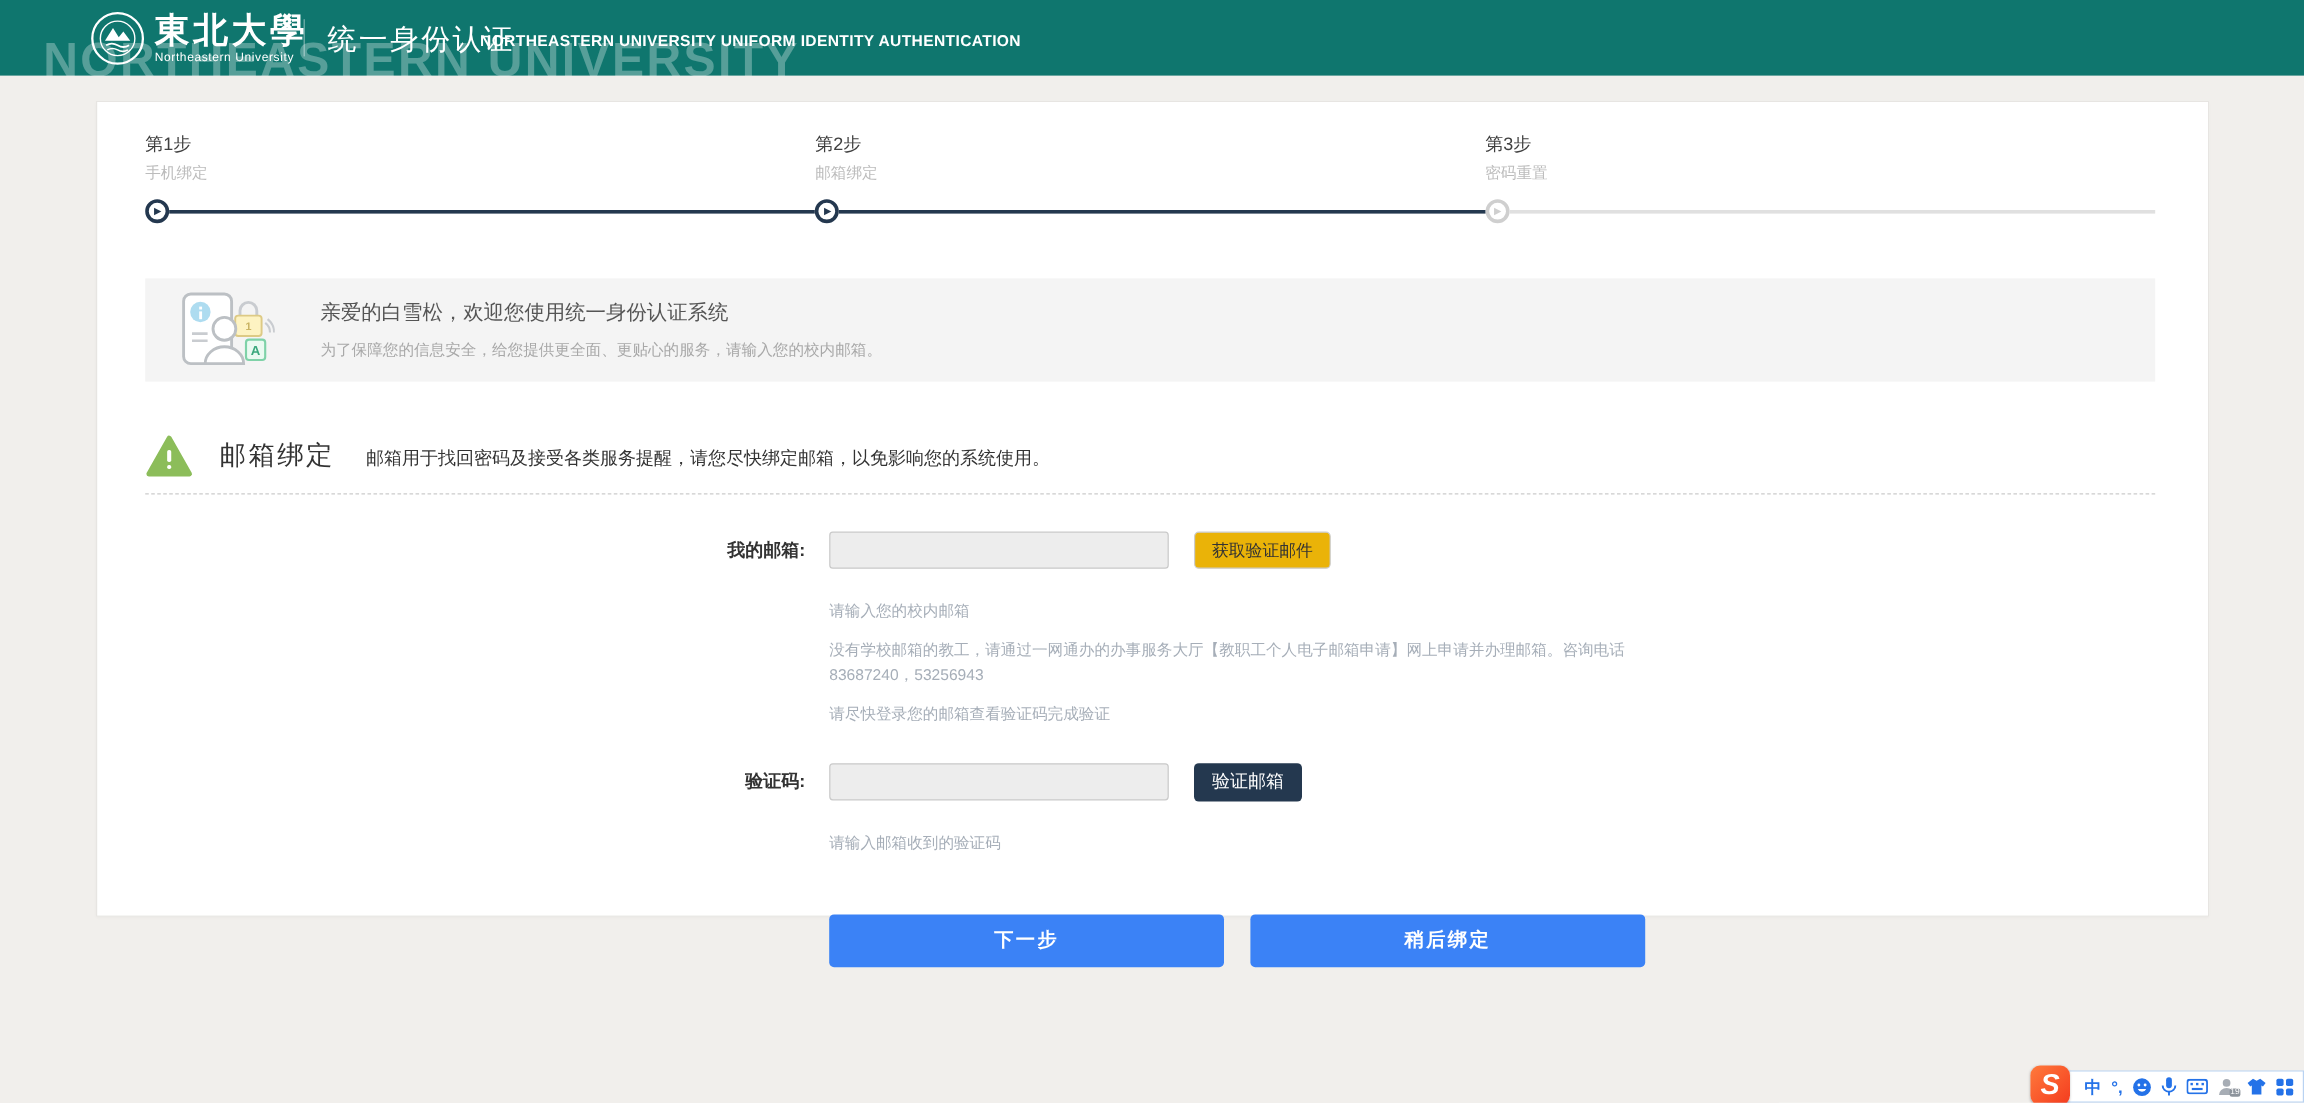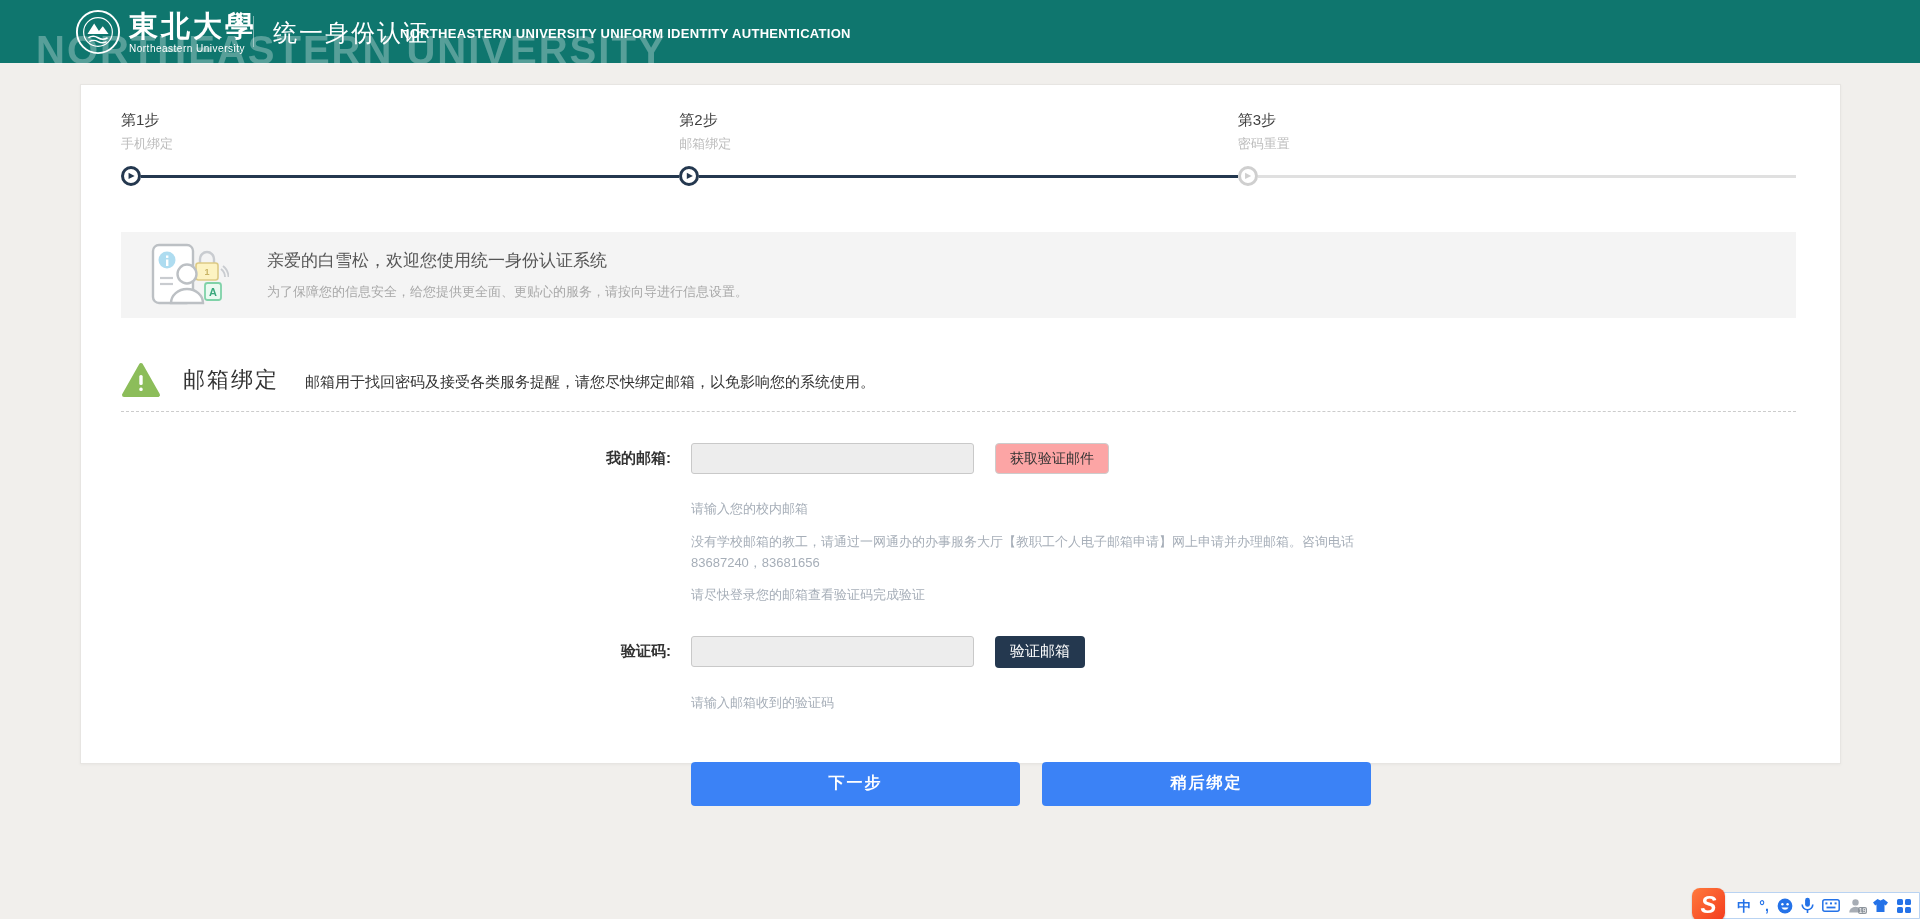--- a/index.html
+++ b/index.html
@@ -56,21 +56,21 @@
   .sec-desc { font-size:15px; color:#333; margin-left:26px; padding-top:5px; }
   .divider { margin-top:13px; border-top:1px dashed #ccc; height:0; }
 
   
   .form { margin-top:31px; }
   .frow { display:flex; align-items:center; }
   .flabel { width:550px; text-align:right; font-size:15px; font-weight:bold; color:#333; flex:none; }
   .fld { margin-left:20px; width:283px; height:31px; background:#ededed; border:1px solid #c9c9c9;
          border-radius:3px; padding:0 9px; font-size:14px; color:#333; font-family:"Liberation Sans",sans-serif; }
   .btn { cursor:pointer; font-family:"Liberation Sans",sans-serif; }
-  .btn-light { margin-left:21px; height:31px; padding:0 14px; background:#fca5a5; border:1px solid #ccc;
+  .btn-light { margin-left:21px; height:31px; padding:0 14px; background:#eab308; border:1px solid #ccc;
                border-radius:4px; font-size:14px; color:#333; }
   .btn-navy-sm { margin-left:21px; height:32px; padding:0 15px; background:#24384f; border:none;
                  border-radius:4px; font-size:15px; color:#fff; }
   .hint { margin-left:570px; margin-top:26px; font-size:13px; color:#a6aeb8; }
   .note { margin-left:570px; margin-top:14px; font-size:13px; color:#a6aeb8; max-width:682px; line-height:1.6; }
   .note2 { margin-left:570px; margin-top:12px; font-size:13px; color:#a6aeb8; }
   .row2 { margin-top:32px; }
   .actions { margin-left:570px; margin-top:50px; display:flex; }
   .btn-navy-lg { width:329px; height:44px; background:#3b82f6; border:none; border-radius:4px;
                  font-size:16px; color:#fff; letter-spacing:2px;font-weight:bold; }
@@ -160,21 +160,21 @@
       <text x="56" y="32" font-size="9" fill="#c9b464" text-anchor="middle" font-weight="bold">1</text>
       <circle cx="36" cy="31" r="9.5" fill="#fff" stroke="#bcc0c4" stroke-width="2.4"></circle>
       <path d="M20 60 a16 14 0 0 1 32 0 Z" fill="#fff" stroke="#bcc0c4" stroke-width="2.4"></path>
       <rect x="54" y="40" width="16" height="17" rx="2.5" fill="#eafaf1" stroke="#7fd2a8" stroke-width="1.8"></rect>
       <text x="62" y="53" font-size="11" fill="#3aa87c" text-anchor="middle" font-weight="bold">A</text>
       <path d="M70 26 q4 3 4 8" fill="none" stroke="#c9ccd0" stroke-width="1.8"></path>
       <path d="M74 23 q5.5 4.5 5.5 11" fill="none" stroke="#c9ccd0" stroke-width="1.8" transform="translate(-2,0)"></path>
     </svg>
     <div class="banner-text">
       <div class="banner-title">亲爱的白雪松，欢迎您使用统一身份认证系统</div>
-      <div class="banner-sub">为了保障您的信息安全，给您提供更全面、更贴心的服务，请按向导进行信息设置。</div>
+      <div class="banner-sub">为了保障您的信息安全，给您提供更全面、更贴心的服务，请输入您的校内邮箱。</div>
     </div>
   </div>
 
   <div class="sec">
     <svg width="40" height="36" viewBox="0 0 40 36">
       <path d="M20 3 L37 33 L3 33 Z" fill="#8cbd5a" stroke="#8cbd5a" stroke-width="4" stroke-linejoin="round"></path>
       <rect x="18.3" y="13" width="3.4" height="10" rx="1.5" fill="#fff"></rect>
       <rect x="18.3" y="25.5" width="3.4" height="3.4" rx="1.5" fill="#fff"></rect>
     </svg>
     <div class="sec-title">邮箱绑定</div>
@@ -182,21 +182,21 @@
   </div>
   <div class="divider"></div>
 
   <div class="form">
     <div class="frow">
       <div class="flabel">我的邮箱:</div>
       <input class="fld" type="text" value="" style="">
       <button class="btn btn-light">获取验证邮件</button>
     </div>
     <div class="hint">请输入您的校内邮箱</div>
-    <div class="note">没有学校邮箱的教工，请通过一网通办的办事服务大厅【教职工个人电子邮箱申请】网上申请并办理邮箱。咨询电话83687240，83681656</div>
+    <div class="note">没有学校邮箱的教工，请通过一网通办的办事服务大厅【教职工个人电子邮箱申请】网上申请并办理邮箱。咨询电话83687240，53256943</div>
     <div class="note2">请尽快登录您的邮箱查看验证码完成验证</div>
 
     <div class="frow row2">
       <div class="flabel">验证码:</div>
       <input class="fld" type="text" value="" style="">
       <button class="btn btn-navy-sm">验证邮箱</button>
     </div>
     <div class="hint">请输入邮箱收到的验证码</div>
 
     <div class="actions">

